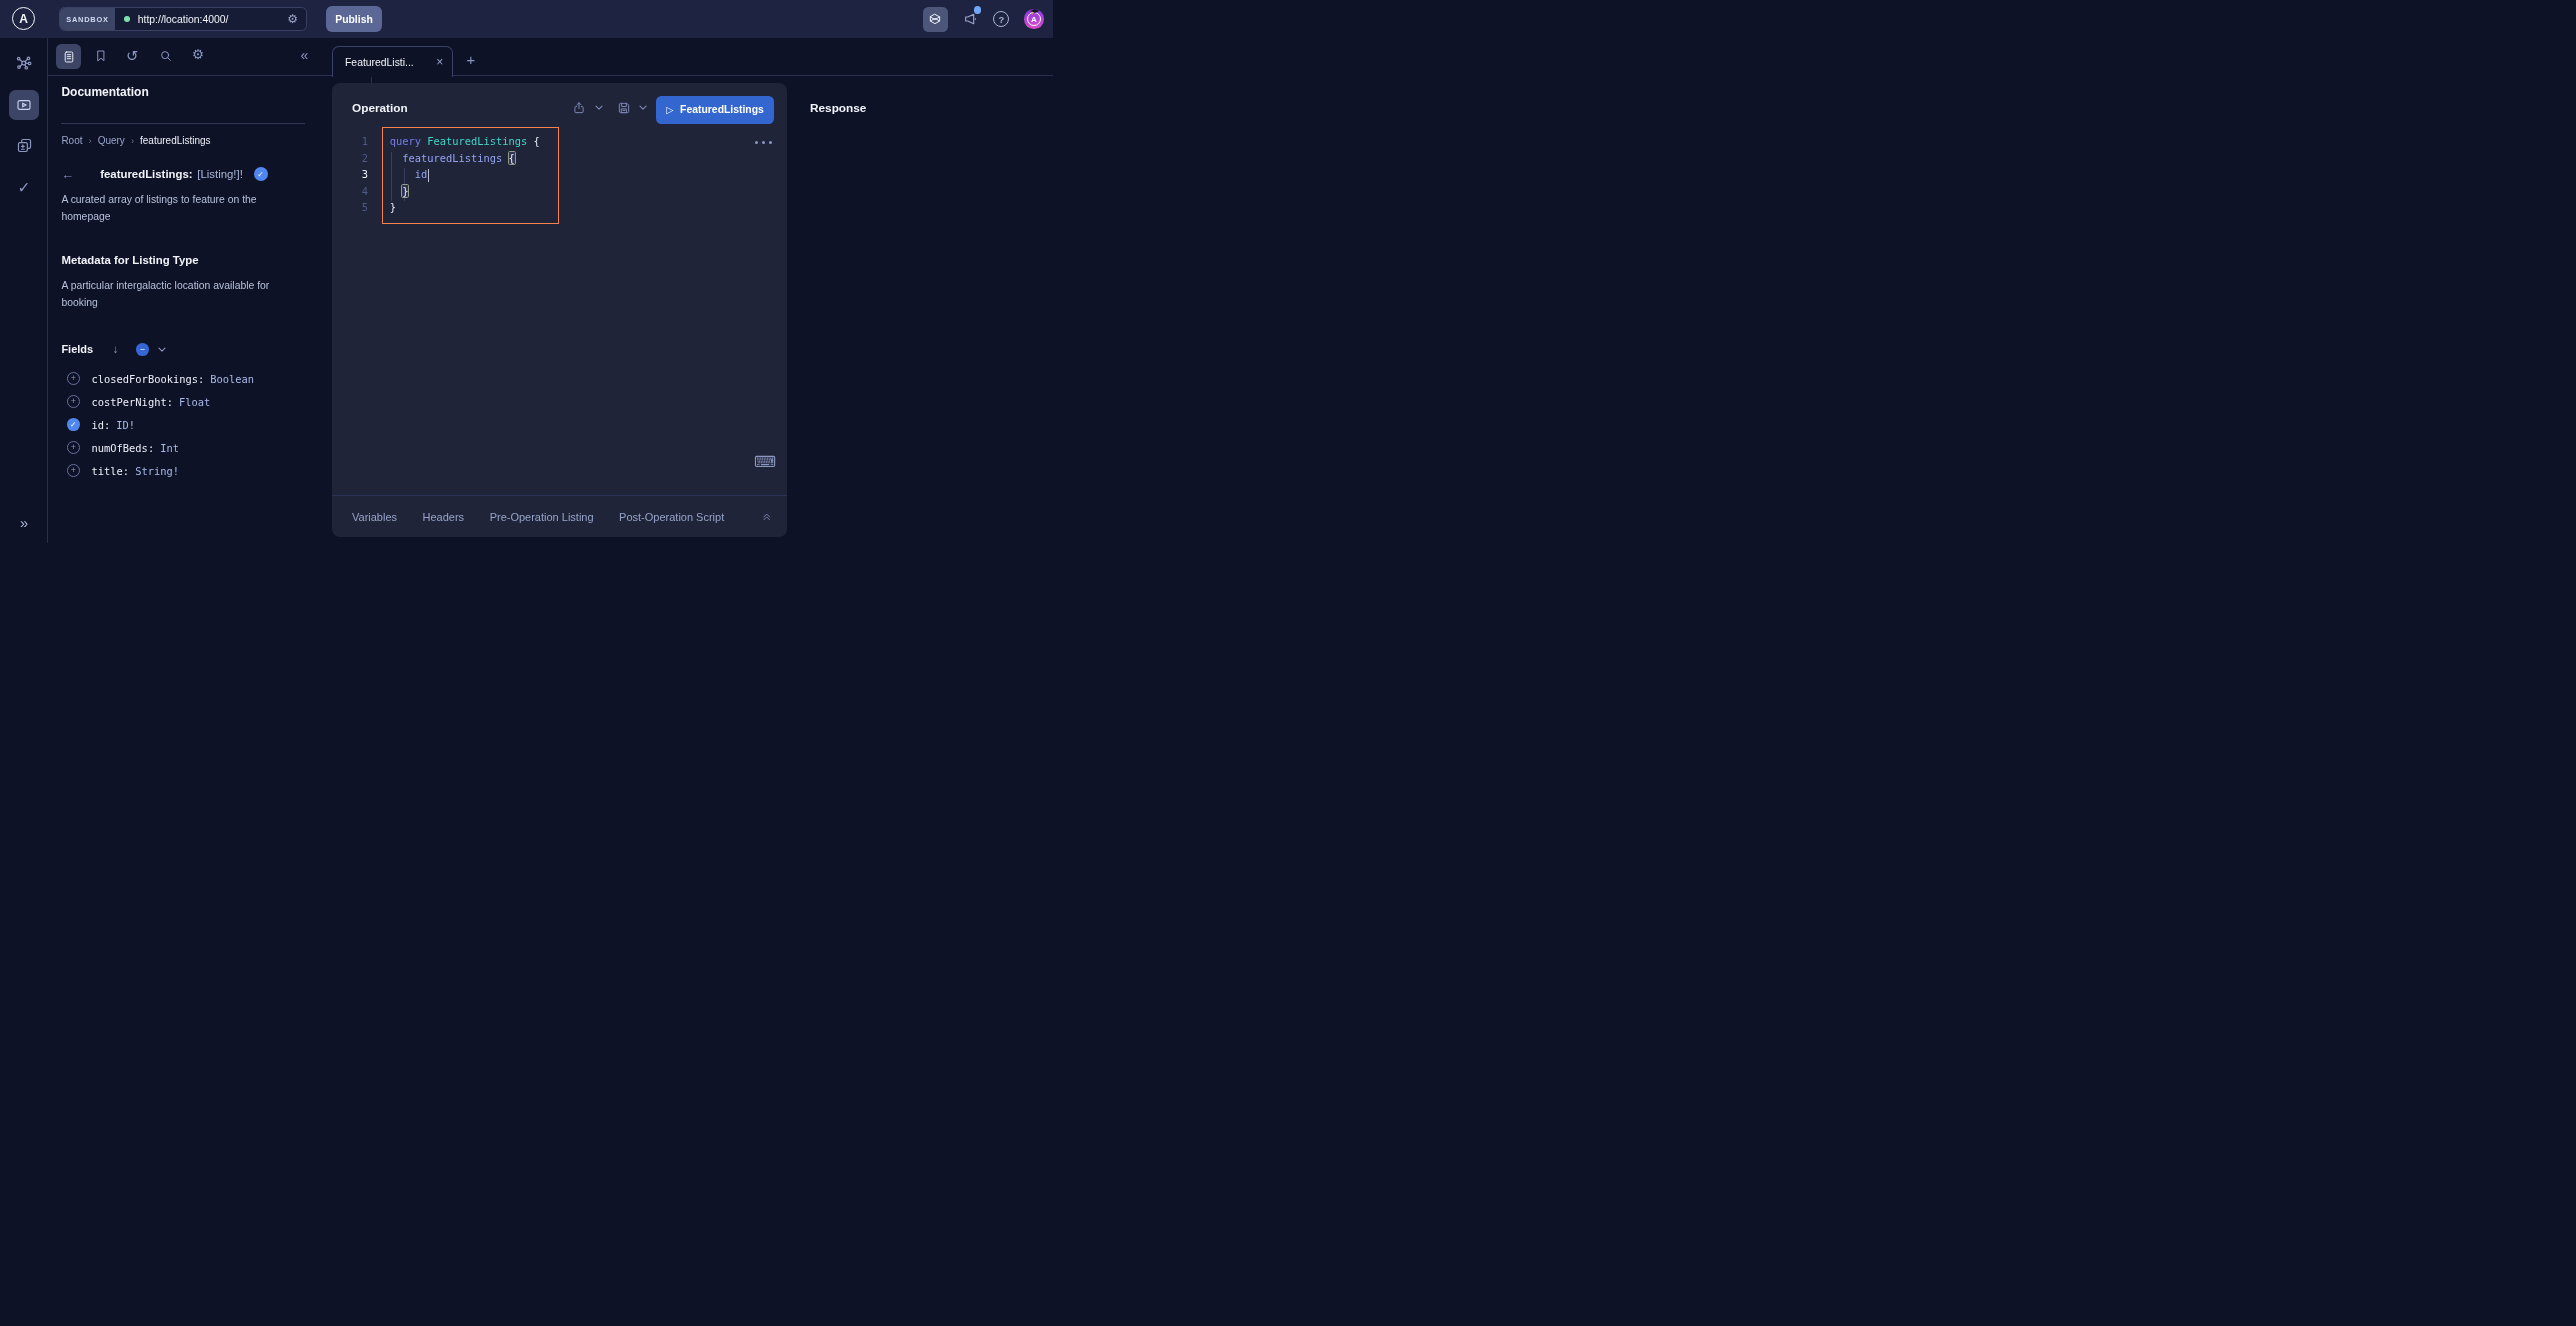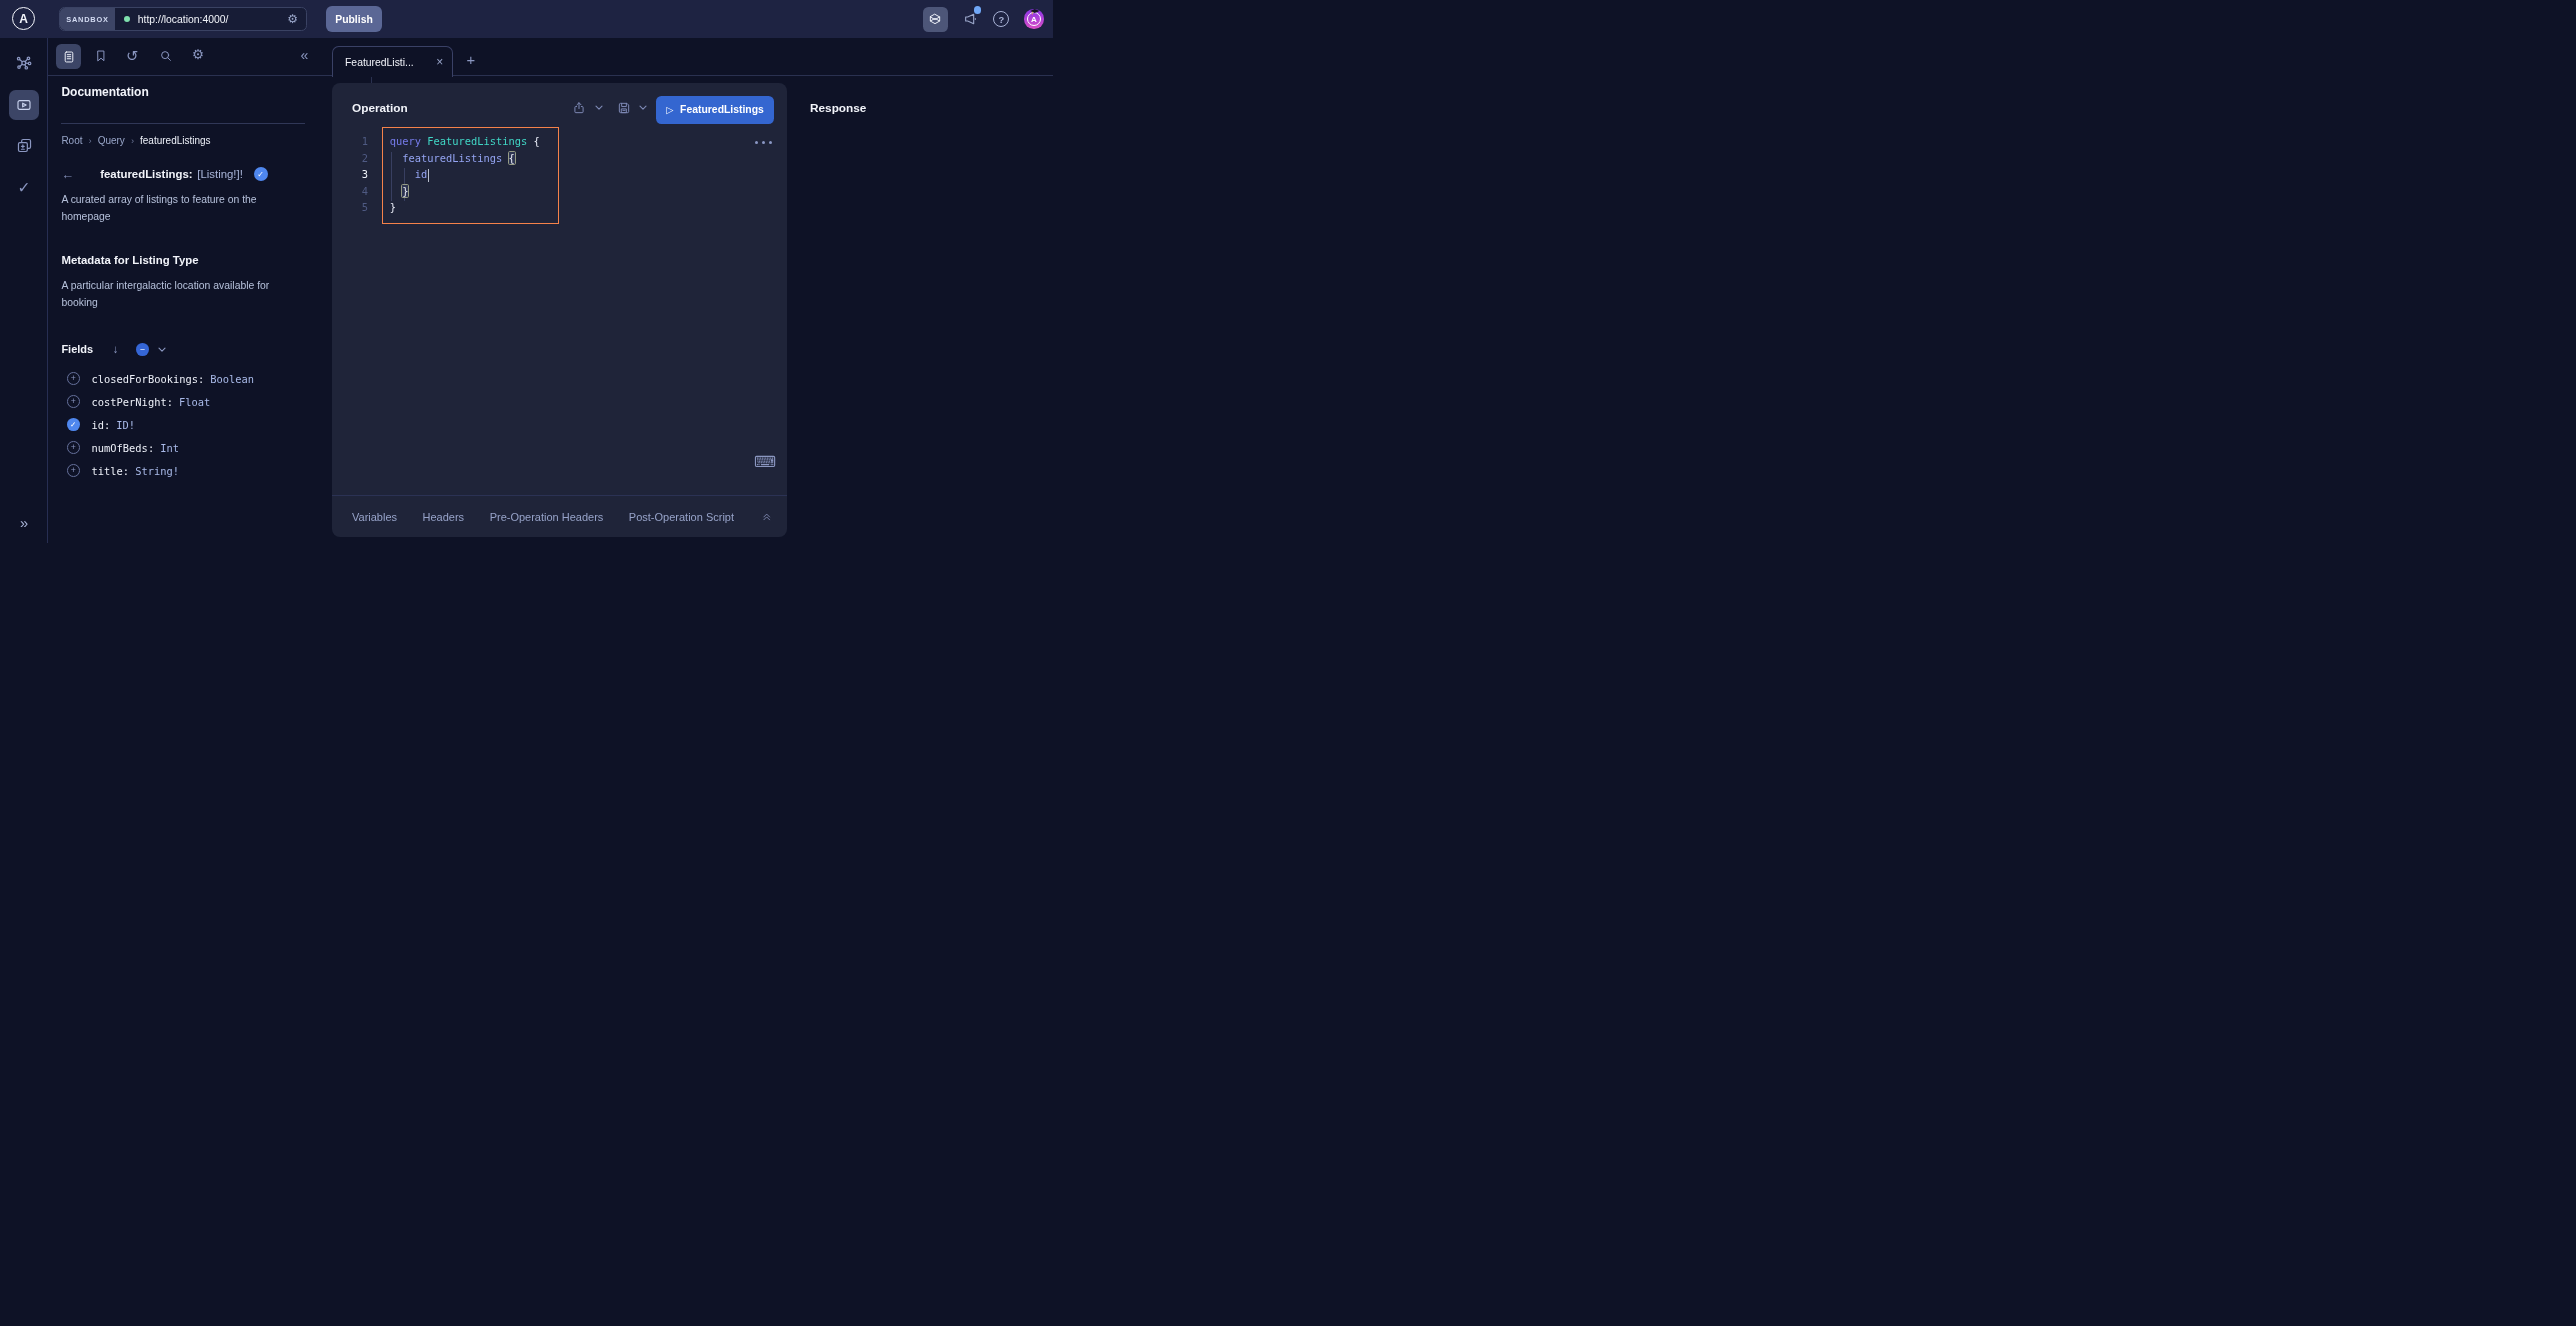--- a/index.html
+++ b/index.html
@@ -368,21 +368,21 @@
       <i></i>
       <i></i>
     </div>
 
   <span id="kbd-icon">⌨</span>
 
   <div id="card-divider"></div>
   <div id="bottom-tabs">
       <span class="btab">Variables</span>
       <span class="btab">Headers</span>
-      <span class="btab">Pre-Operation Headers</span>
+      <span class="btab">Pre-Operation Listing</span>
       <span class="btab">Post-Operation Script</span>
     </div>
   <span id="collapse-panel">
     <svg width="11.4" height="11.4" viewBox="0 0 24 24">
       <path d="M6 12.5l6-6 6 6"></path>
         <path d="M6 18.5l6-6 6 6"></path>
     </svg>
   </span>
 </main>
 

